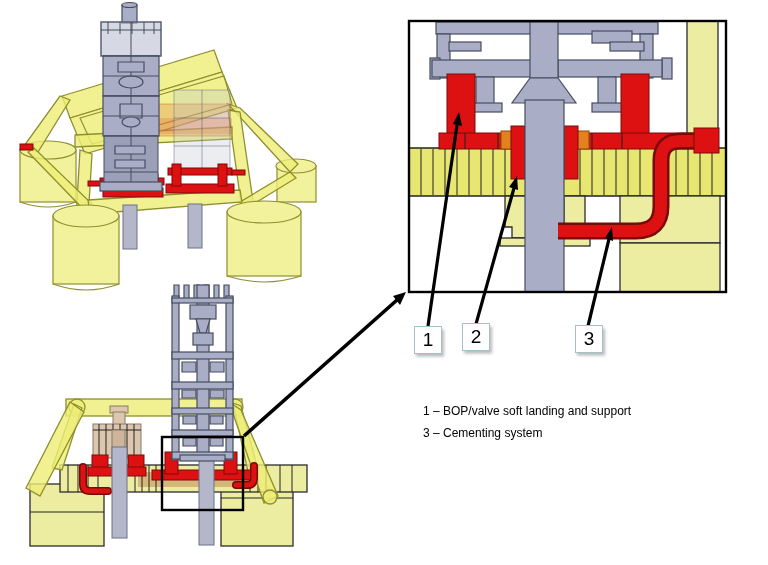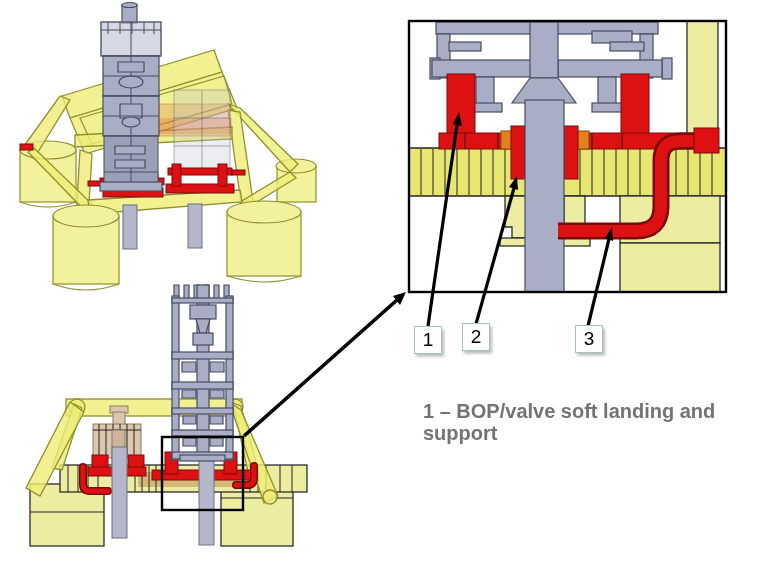--- a/index.html
+++ b/index.html
@@ -24,21 +24,21 @@
   .fpipe-o {stroke:#7a0a0a;stroke-width:8;fill:none;stroke-linecap:round;}
   .fpipe-i {stroke:var(--component-red,#dd1111);stroke-width:5;fill:none;stroke-linecap:round;}
   .arrow   {stroke:#000;stroke-width:3.2;fill:none;}
   .ahead   {fill:#000;stroke:none;}
   .boxline {fill:none;stroke:#000;stroke-width:2.4;}
 
   .callout{position:absolute;width:26px;height:26px;background:#fff;
            border:1.5px solid #a3c2c6;box-shadow:2px 2.5px 3px rgba(0,0,0,.28);
            display:flex;align-items:center;justify-content:center;
            font-size:19px;color:#000;}
-  #legend{position:absolute;left:423px;top:400px;font-size:20px;line-height:22.4px;color:#737373;font-weight:bold;}
+  #legend{position:absolute;left:423px;top:400px;font-size:12px;line-height:22.4px;color:#000000;}
 </style>
 </head>
 <body>
 
 <div id="stage">
 
 <svg width="768" height="565" viewBox="0 0 768 565">
   <defs>
     <clipPath id="dclip">
           <rect x="410" y="22" width="315" height="269"></rect>
@@ -275,15 +275,16 @@
 </div>
 <div class="callout" style="left:462px;top:323px;">
   <span>2</span>
 </div>
 <div class="callout" style="left:575px;top:325px;">
   <span>3</span>
 </div>
 
 <div id="legend">
   <div>1 – BOP/valve soft landing and support</div>
+  <div>3 – Cementing system</div>
 </div>
 
 </div>
 
 </body></html>

